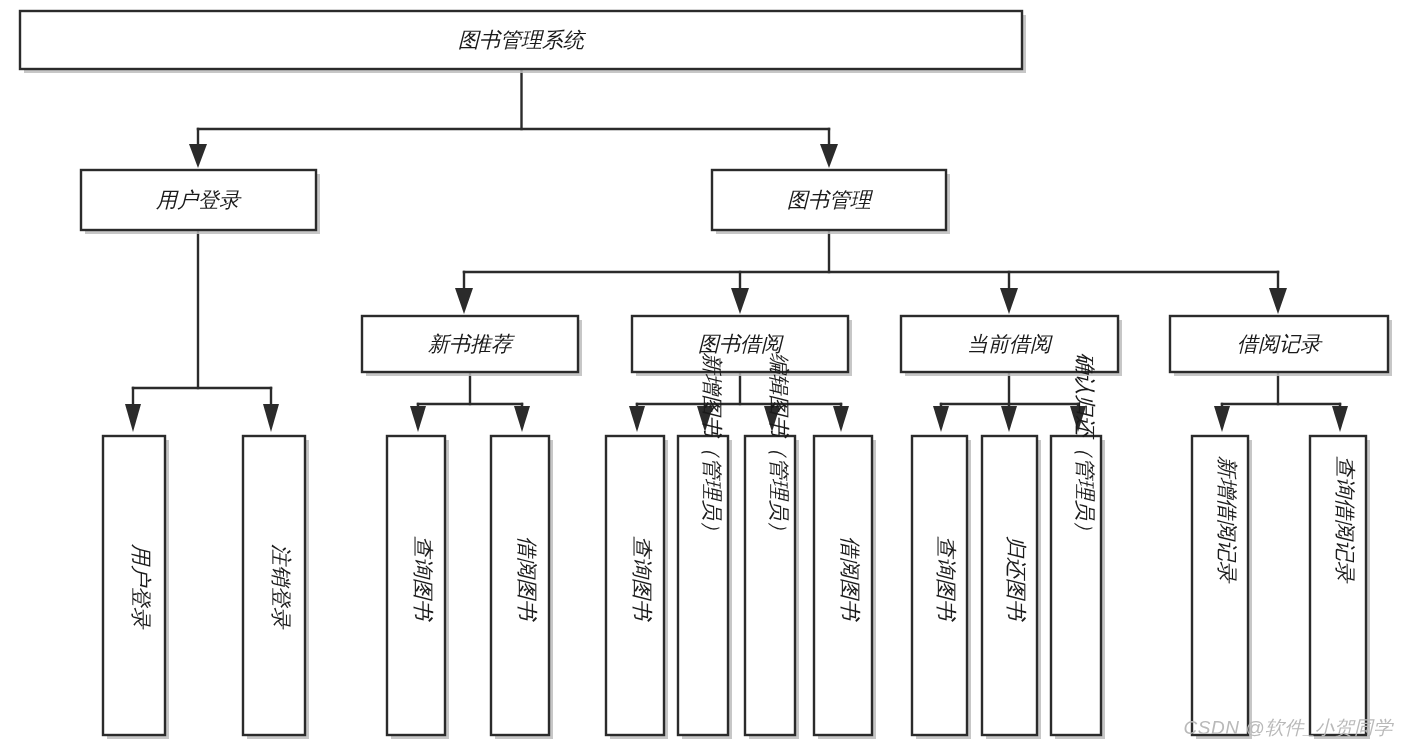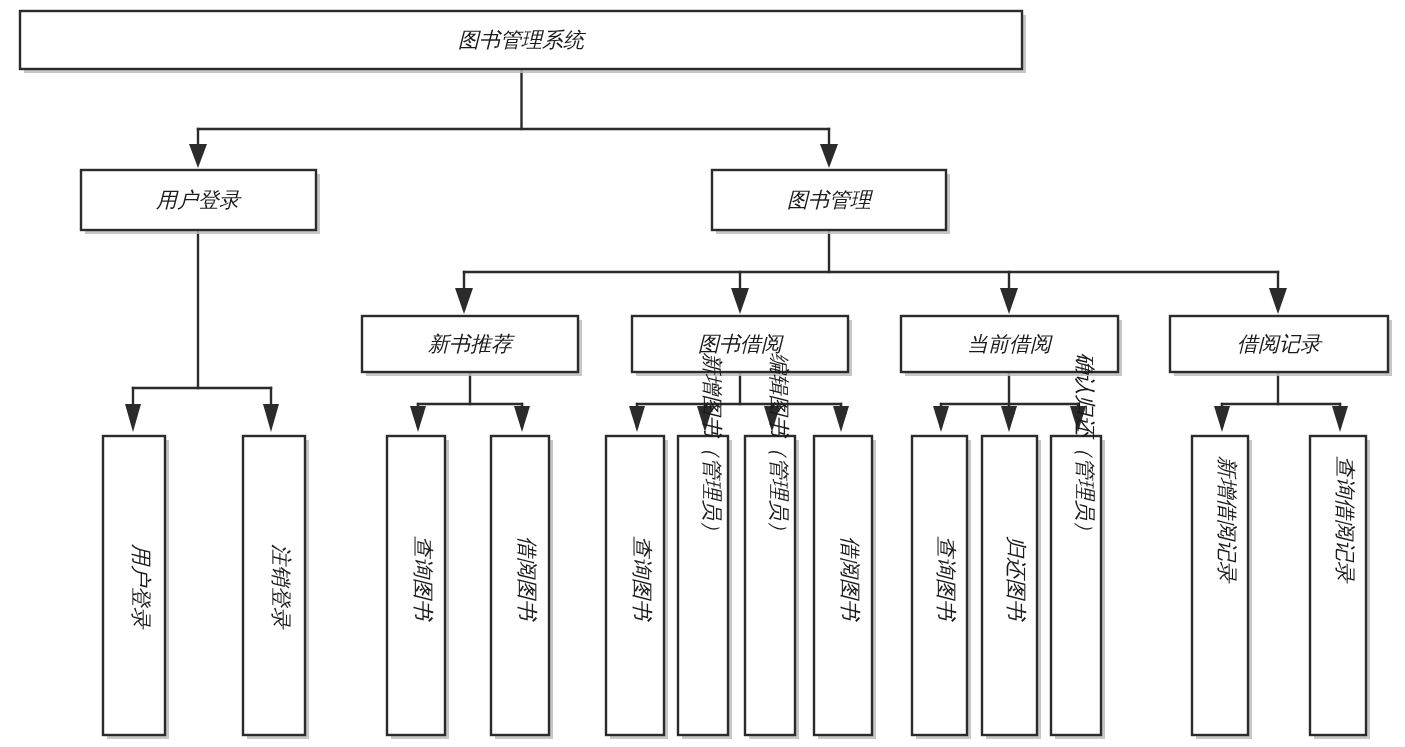--- a/index.html
+++ b/index.html
@@ -269,13 +269,14 @@
     </g>
 
     <g>
       <rect class="node-shadow" x="1314" y="440" width="56" height="299"></rect>
       <rect class="node-box" x="1310" y="436" width="56" height="299"></rect>
       <text class="node-label-vertical" x="1338" y="519" transform="rotate(90 1338 519)">查询借阅记录</text>
     </g>
 
   </svg>
 
+  <div class="watermark-text">CSDN @软件_小贺同学</div>
 </div>
 
 </body></html>

